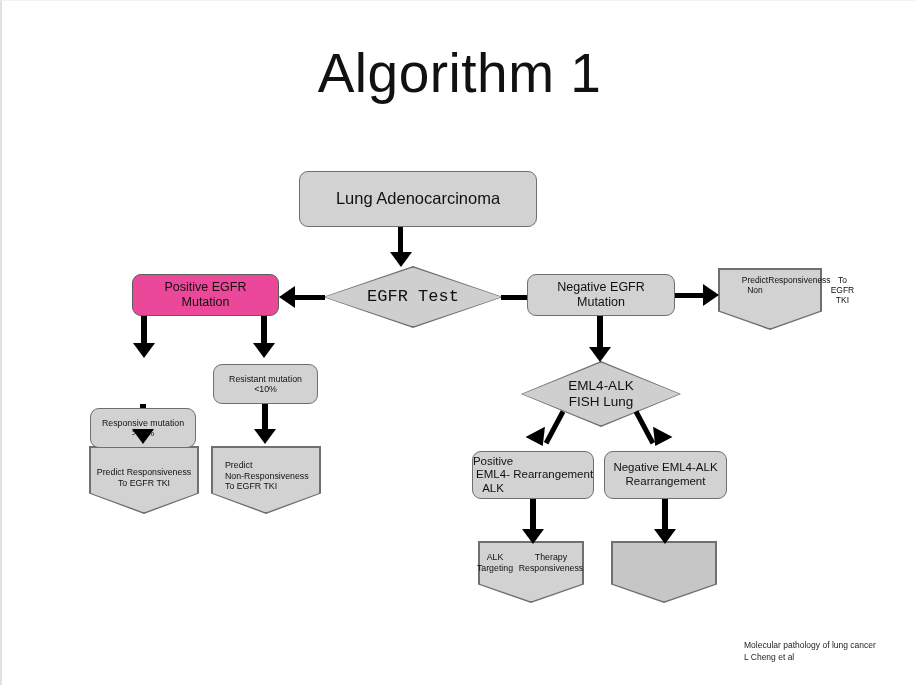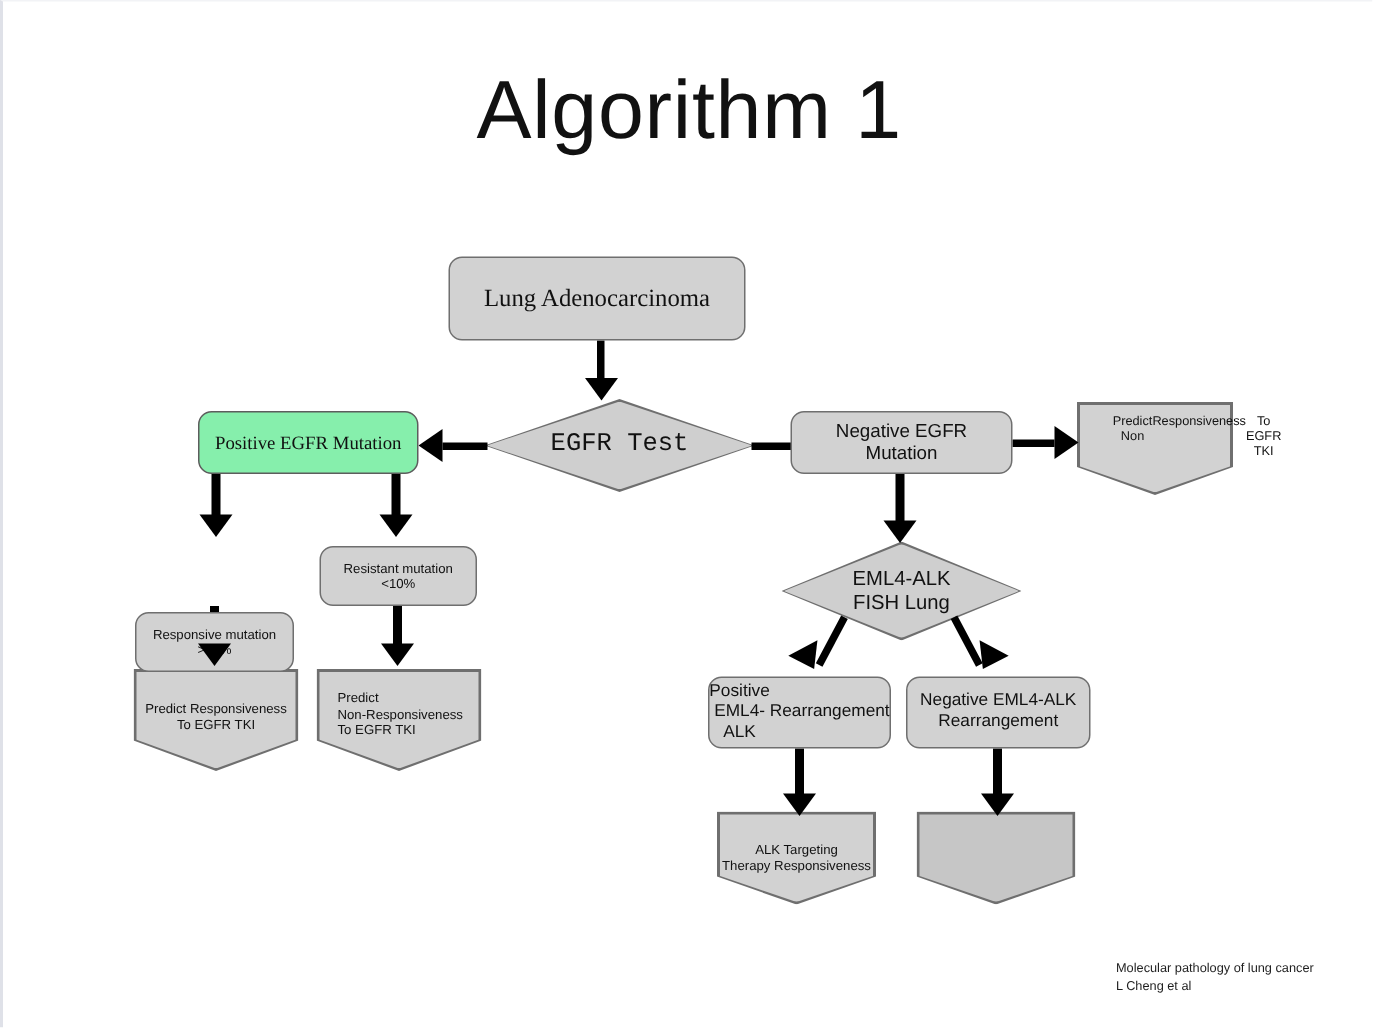--- a/index.html
+++ b/index.html
@@ -46,23 +46,22 @@
     color: #111111;
     line-height: 1.18;
     z-index: 3;
   }
   .rect {
     border: 1.6px solid #6f6f6f;
     border-radius: 9px;
     background: #d2d2d2;
   }
   .rect.dark {
-    background: #86efac;
+    background: #ec4899;
     border-color: #5d5d5d;
-    font-family: Liberation Serif, serif;
   }
   .rect .txt { padding: 0 6px; }
 
   
   .diamond {
     background: #cfcfcf;
     clip-path: polygon(50% 0%, 100% 50%, 50% 100%, 0% 50%);
     position: absolute;
     z-index: 2;
   }
@@ -173,21 +172,21 @@
     text-align: left;
   }
 </style>
 </head>
 <body>
 
 <div id="slide">
 
   <div id="title">Algorithm 1</div>
 
-  <div class="node rect" style="left:297px; top:170px; width:198px; height:56px; font-size:16.5px;font-family:Liberation Serif, serif;">
+  <div class="node rect" style="left:297px; top:170px; width:238px; height:56px; font-size:16.5px;">
     <span class="txt">Lung Adenocarcinoma</span>
   </div>
 
   <div class="vline" style="left:396px; top:226px; height:27px;"></div>
   <div class="arrow-down" style="left:387.5px; top:251px;"></div>
 
   <div class="diamond-border" style="left:321px; top:265px; width:180px; height:62px;"></div>
   <div class="diamond" style="left:322.6px; top:266.6px; width:176.8px; height:58.8px;"></div>
   <div class="diamond-label" style="left:321px; top:265px; width:180px; height:62px; font-size:17px;font-family:Liberation Mono, monospace;">
     <span>EGFR Test</span>
@@ -282,21 +281,21 @@
   </div>
 
   <div class="vline" style="left:528px; top:498px; width:6px; height:32px;"></div>
   <div class="arrow-down" style="left:520px; top:528px;"></div>
 
   <div class="vline" style="left:660px; top:498px; width:6px; height:32px;"></div>
   <div class="arrow-down" style="left:652px; top:528px;"></div>
 
   <div class="pent-border" style="left:476px; top:540px; width:106px; height:62px;"></div>
   <div class="pent" style="left:477.6px; top:541.6px; width:102.8px; height:58.8px;"></div>
-  <div class="pent-label" style="left:473px; top:551px; width:112px; height:40px; font-size:8.8px; flex-direction:column;align-items:center;">
+  <div class="pent-label" style="left:473px; top:551px; width:112px; height:40px; font-size:8.8px; flex-direction:row;">
     <span>ALK Targeting</span>
     <span>Therapy Responsiveness</span>
   </div>
 
   <div class="pent-border" style="left:609px; top:540px; width:106px; height:62px;"></div>
   <div class="pent mid" style="left:610.6px; top:541.6px; width:102.8px; height:58.8px;"></div>
 
   <div id="credit">
     <div>Molecular pathology of lung cancer</div>
     <div>L Cheng et al</div>

